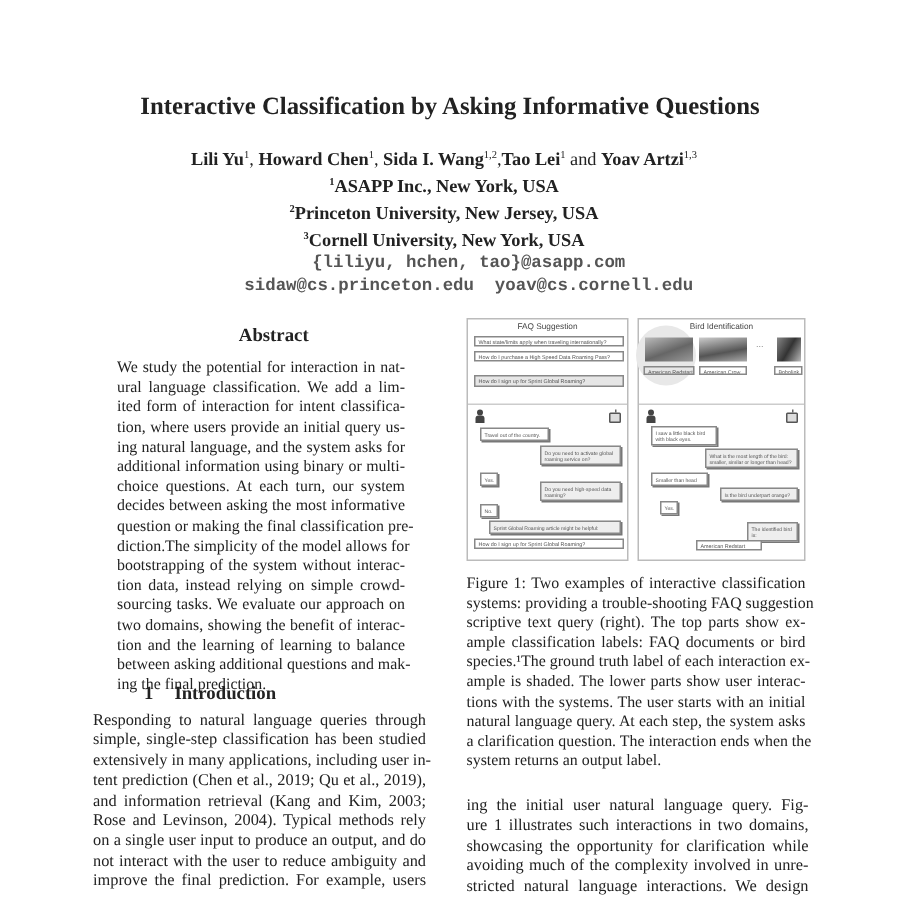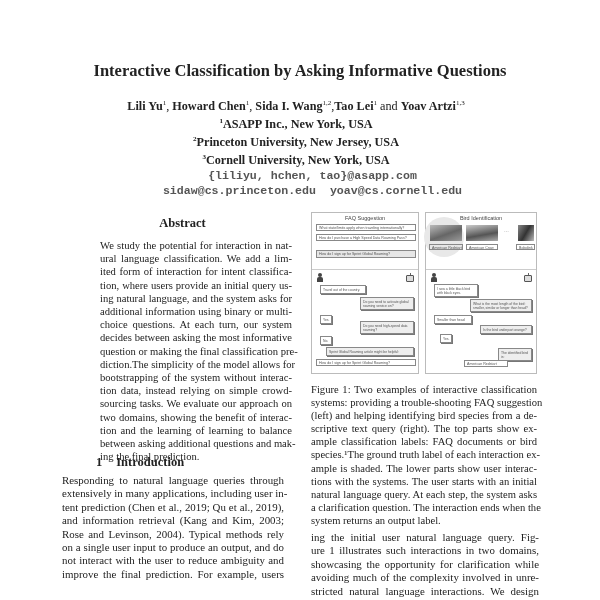--- a/index.html
+++ b/index.html
@@ -5,21 +5,21 @@
   html, body { margin:0; padding:0; background:#fff; }
   body { width:600px; height:600px; overflow:hidden; position:relative; font-family:"Liberation Serif", serif; color:#222; }
   .title { position:absolute; left:0; width:600px; top:61px; text-align:center; font-weight:bold; font-size:16.5px; color:#222; }
   .authors { position:absolute; left:0; width:592px; top:96px; text-align:center; font-size:12.2px; line-height:15px; }
   .authors .bold { font-weight:bold; }
   .authors sup { font-size:7px; }
   .aff { display:block;font-weight:bold; }
   .mono { font-family:"Liberation Mono", monospace; color:#555; font-size:11.6px;padding-left:33px; }
   .abs-title { position:absolute; left:0; width:365px; top:216px; text-align:center; font-weight:bold; font-size:12.5px; }
   .col { position:absolute; font-size:10.6px; line-height:13.2px; text-align:justify; }
-  .abs-body { left:100px; width:192px; top:239px; }
+  .abs-body { left:78px; width:192px; top:239px; }
   .abs-body div { white-space:nowrap; text-align-last:justify; }
   .sec { position:absolute; left:62px; top:455px; font-weight:bold; font-size:12.5px;margin-left:34px; }
   .sec span { margin-right:14px; }
   .intro { left:62px; width:222px; top:474px; font-size:10.9px; line-height:13.4px; }
   .intro div { white-space:nowrap; text-align-last:justify; }
   .caption { left:311px; width:226px; top:383px; font-size:10.6px; line-height:13.1px; }
   .caption div { white-space:nowrap; text-align-last:justify; }
   .caption div.last, .abs-body div.last, .intro div.last, .right2 div.last { text-align-last:left; }
   .right2 { left:311px; width:228px; top:531px; font-size:10.9px; line-height:13.4px; }
   .right2 div { white-space:nowrap; text-align-last:justify; }
@@ -82,20 +82,21 @@
     <div>sourcing tasks. We evaluate our approach on</div>
     <div>two domains, showing the benefit of interac-</div>
     <div>tion and the learning of learning to balance</div>
     <div>between asking additional questions and mak-</div>
     <div class="last">ing the final prediction.</div>
   </div>
 
 <div class="sec"><span>1</span><span>Introduction</span></div>
 <div class="col intro" id="intro">
     <div>Responding to natural language queries through</div>
+    <div>simple, single-step classification has been studied</div>
     <div>extensively in many applications, including user in-</div>
     <div>tent prediction (Chen et al., 2019; Qu et al., 2019),</div>
     <div>and information retrieval (Kang and Kim, 2003;</div>
     <div>Rose and Levinson, 2004). Typical methods rely</div>
     <div>on a single user input to produce an output, and do</div>
     <div>not interact with the user to reduce ambiguity and</div>
     <div>improve the final prediction.  For example, users</div>
   </div>
 
 <div class="fig">
@@ -147,21 +148,20 @@
     <div class="bubble sys" style="left:54px;top:112px;width:52px;">Is the bird underpart orange?</div>
     <div class="bubble" style="left:14px;top:121px;width:12px;">Yes.</div>
     <div class="bubble sys" style="left:72px;top:135px;width:34px;">The identified bird is:</div>
     <div class="lbl" style="left:38px;top:147px;width:44px;height:7px;">American Redstart</div>
   </div>
 </div>
 
 <div class="col caption" id="caption">
     <div>Figure 1:  Two examples of interactive classification</div>
     <div>systems: providing a trouble-shooting FAQ suggestion</div>
-    <div>(left) and helping identifying bird species from a de-</div>
     <div>scriptive text query (right).  The top parts show ex-</div>
     <div>ample classification labels:  FAQ documents or bird</div>
     <div>species.¹The ground truth label of each interaction ex-</div>
     <div>ample is shaded.  The lower parts show user interac-</div>
     <div>tions with the systems.  The user starts with an initial</div>
     <div>natural language query.  At each step, the system asks</div>
     <div>a clarification question.  The interaction ends when the</div>
     <div class="last">system returns an output label.</div>
   </div>
 <div class="col right2" id="right2">

